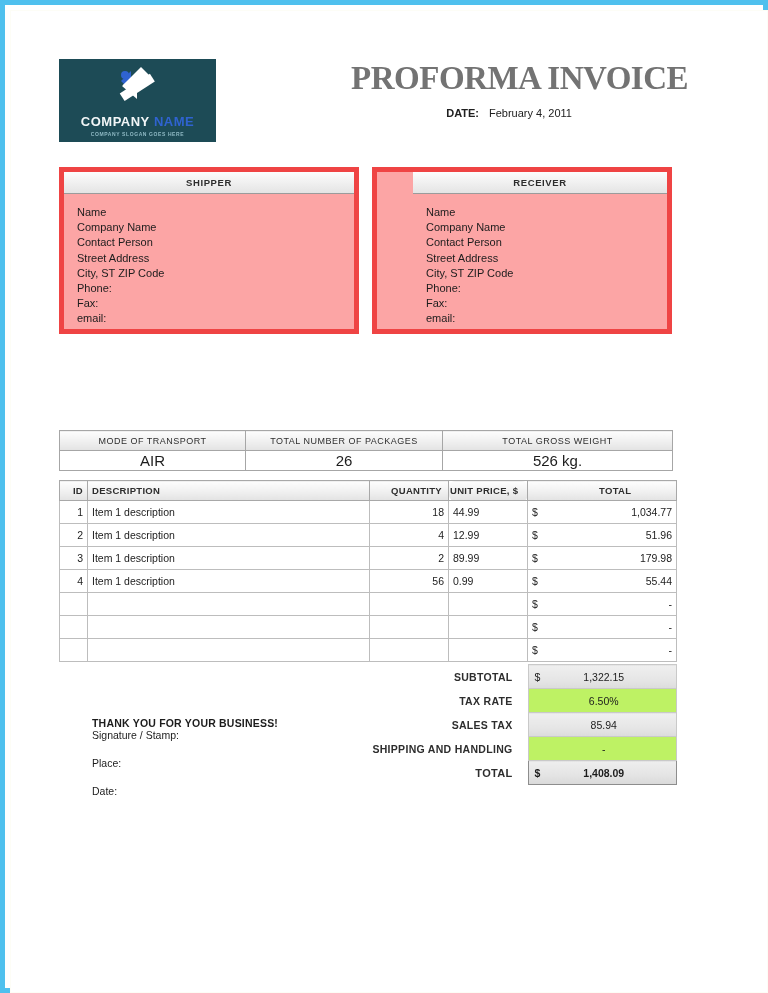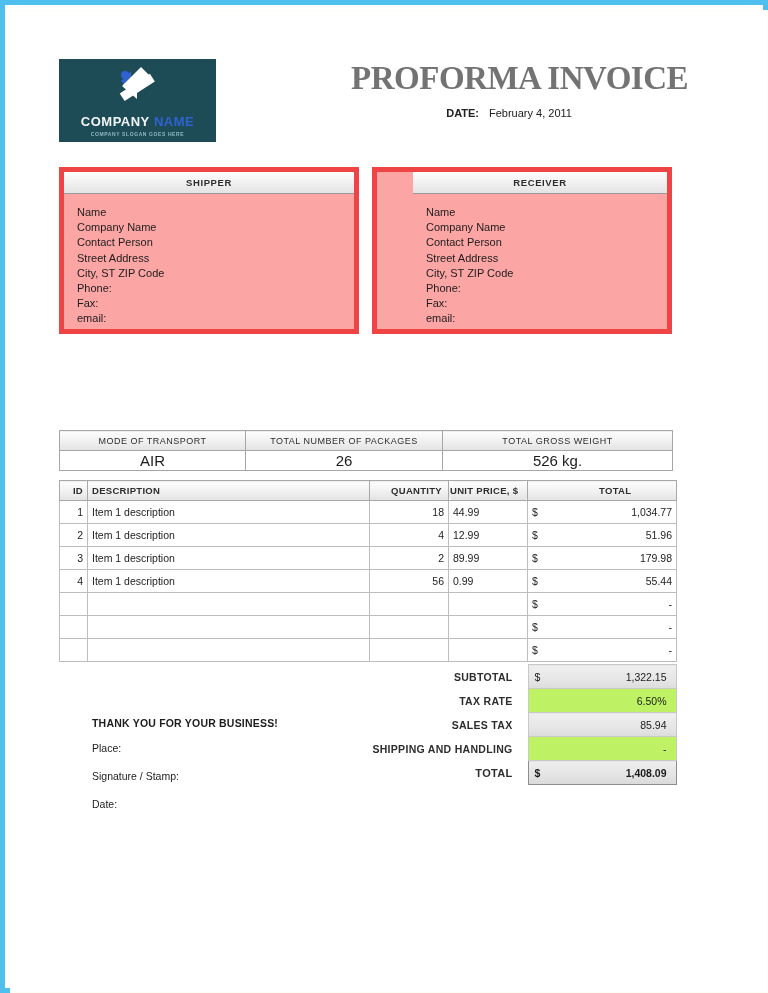--- a/index.html
+++ b/index.html
@@ -255,22 +255,22 @@
   .t-cur {
     width: 26px;
     text-align: left;
     padding-left: 6px;
     color: #1c1c1c;
     border: 1px solid #c9c9c9;
     border-right: none;
   }
   .t-val {
     width: 122px;
-    text-align: right;
-    padding-right: 9px;
+    text-align: center;
+    padding-right: 23px;
     color: #1c1c1c;
     border: 1px solid #c9c9c9;
     border-left: none;
   }
   tr.shaded .t-cur, tr.shaded .t-val {
     background: linear-gradient(to bottom, #efefef 0%, #e6e6e6 60%, #dcdcdc 100%);
   }
   tr.plain .t-cur, tr.plain .t-val { background: #bef264; }
   tr.grand .t-label { font-size: 11px; }
   tr.grand .t-cur, tr.grand .t-val {
@@ -286,21 +286,20 @@
     position: absolute;
     left: 81px;
     top: 706px;
     width: 260px;
     color: #1c1c1c;
   }
   .thanks {
     font-size: 10.5px;
     font-weight: bold;
     letter-spacing: 0.2px;
-    margin-bottom: 13px;
   }
   .sign-line { font-size: 10.5px; margin-bottom: 16px; }
 </style>
 </head>
 <body>
 
 <div class="page-frame">
   <div class="page-inner">
     <div class="sheet">
 
@@ -465,20 +464,20 @@
         <tr class="grand">
           <td class="t-label">TOTAL</td>
           <td class="t-cur">$</td>
           <td class="t-val">1,408.09</td>
         </tr>
       </tbody>
         </table>
 
       <div class="sign-block">
         <div class="thanks">THANK YOU FOR YOUR BUSINESS!</div>
+        <div class="sign-line">Signature / Stamp:</div>
         <div class="sign-line">Place:</div>
-        <div class="sign-line">Signature / Stamp:</div>
         <div class="sign-line">Date:</div>
       </div>
 
     </div>
   </div>
 </div>
 
 </body></html>

